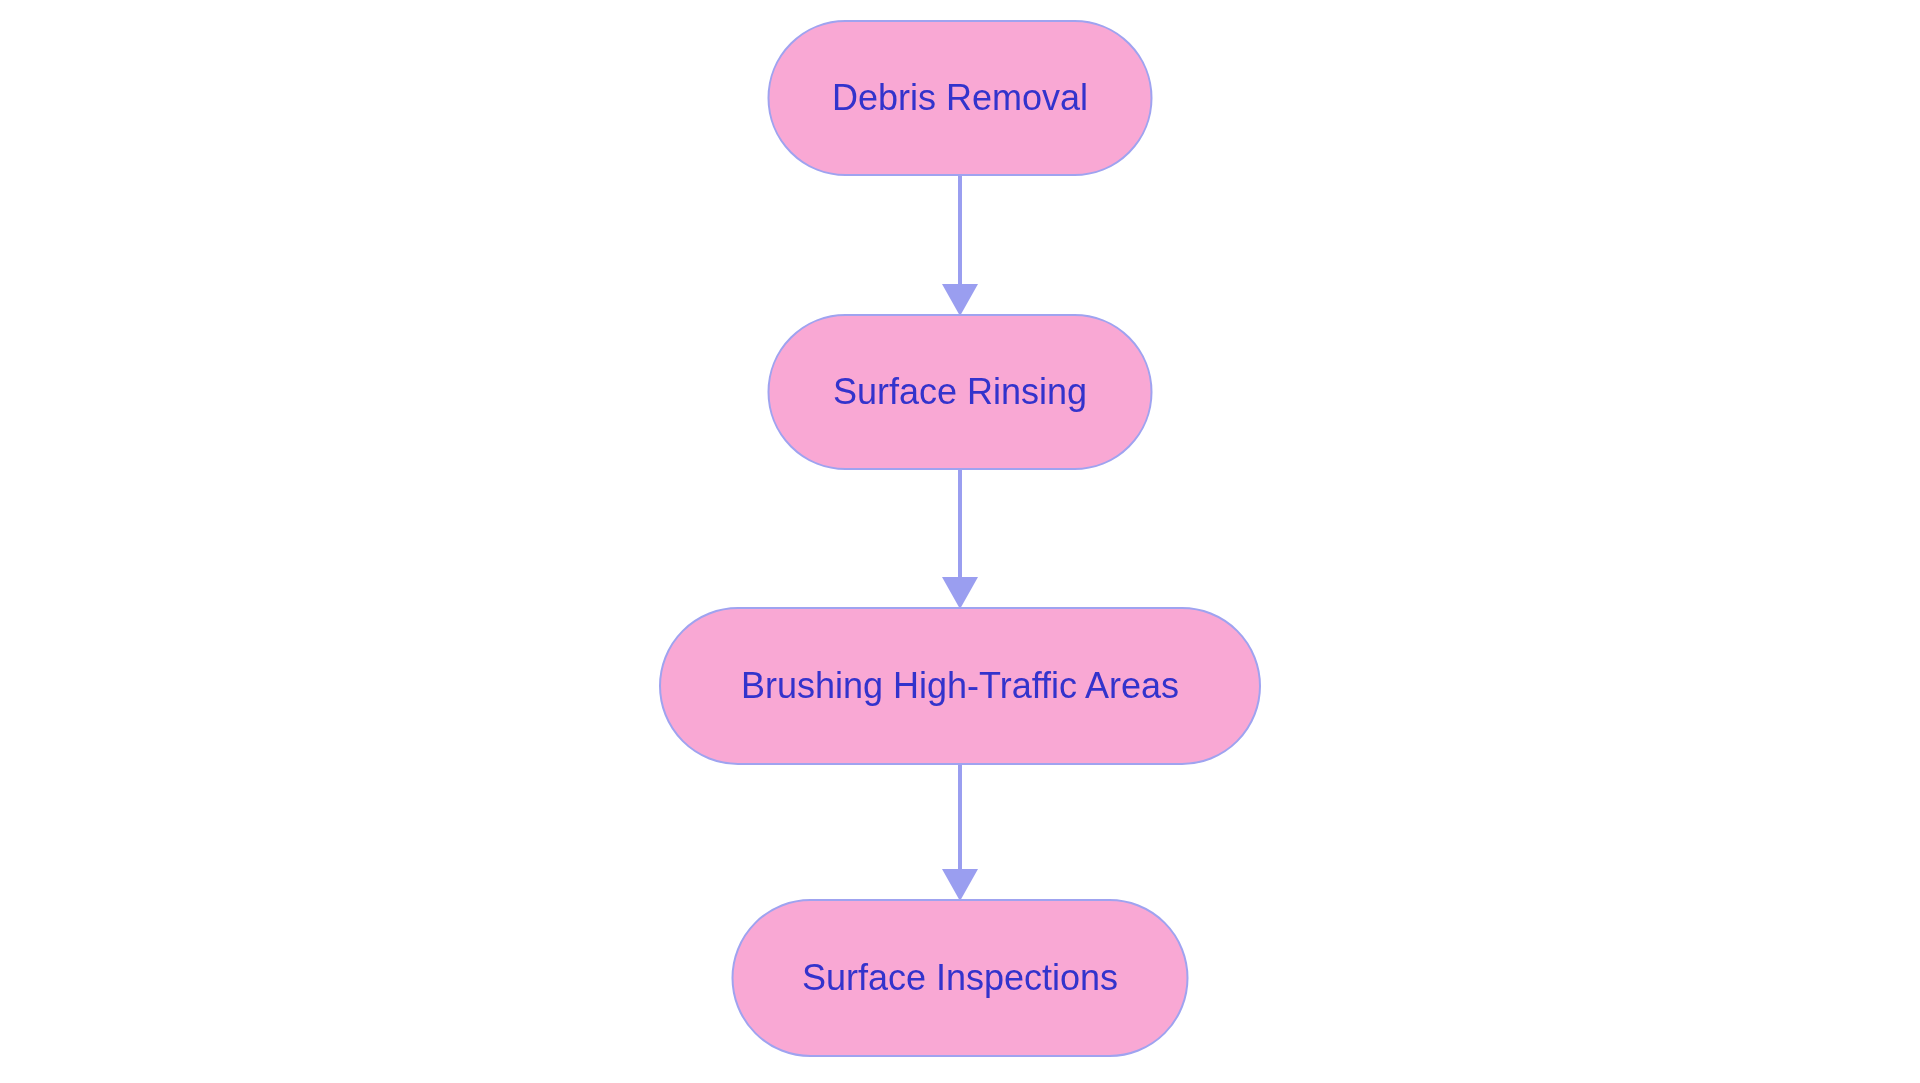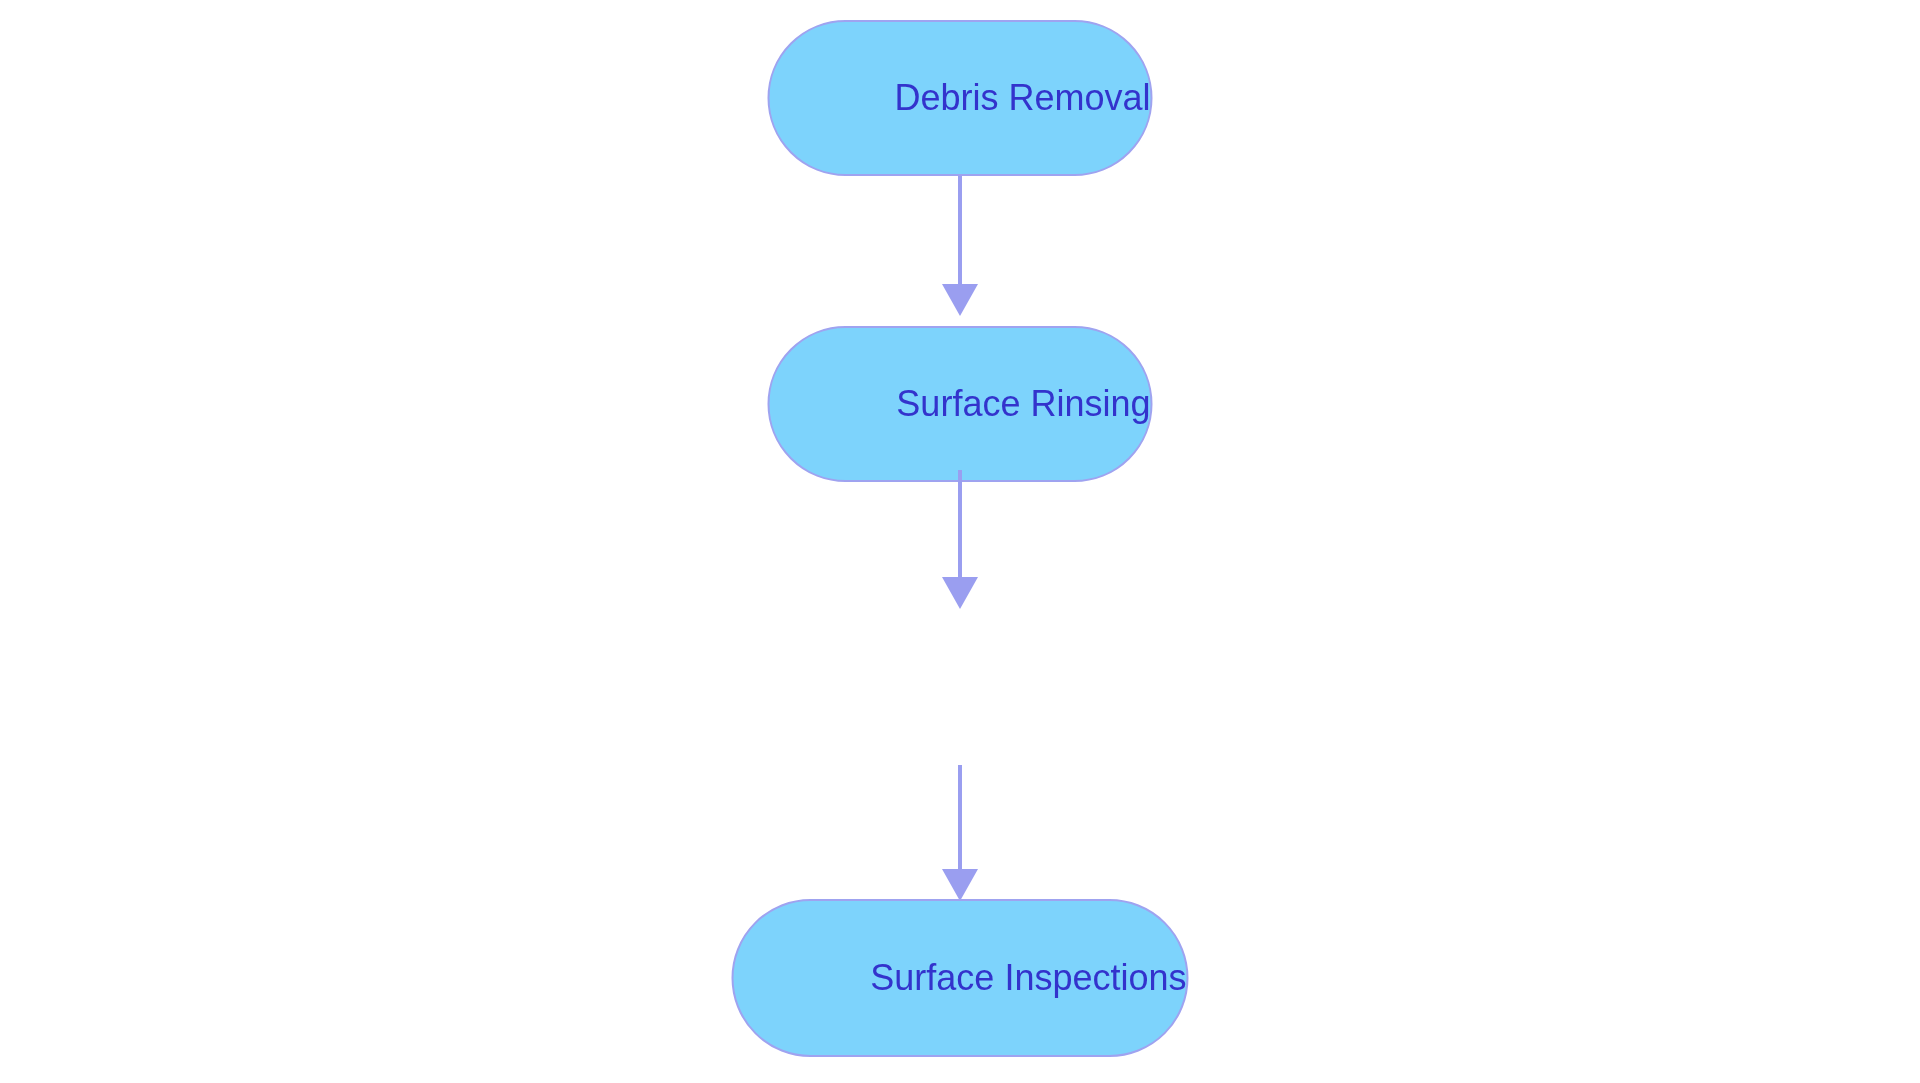--- a/index.html
+++ b/index.html
@@ -20,40 +20,40 @@
     height: 1083px;
     background: #ffffff;
   }
 
   
   .node {
     position: absolute;
     box-sizing: border-box;
     display: flex;
     align-items: center;
-    justify-content: flex-end;
-    background: #7dd3fc;
+    justify-content: center;
+    background: #f9a8d4;
     border: 2px solid #9fa3f0;
     border-radius: 999px;
     left: 50%;
     transform: translateX(-50%);
   }
   .node-label {
     color: #3333cc;
     font-family: "Liberation Sans", sans-serif;
     font-size: 36px;
     font-weight: 400;
     line-height: 1;
     letter-spacing: 0px;
     white-space: nowrap;
     text-align: center;
   }
 
   #node-1 { top: 20px;  width: 385px; height: 156px; }
-  #node-2 { top: 314px; width: 385px; height: 156px; margin-top: 12px; }
+  #node-2 { top: 314px; width: 385px; height: 156px; }
   #node-3 { top: 607px; width: 602px; height: 158px; }
   #node-4 { top: 899px; width: 457px; height: 158px; }
 
   
   .connector {
     position: absolute;
     left: 50%;
     transform: translateX(-50%);
     width: 40px;
   }
@@ -100,20 +100,23 @@
 
   <div class="node" id="node-2">
     <span class="node-label">Surface Rinsing</span>
   </div>
 
   <div class="connector" id="connector-2">
     <div class="connector-line"></div>
     <div class="connector-arrowhead"></div>
   </div>
 
+  <div class="node" id="node-3">
+    <span class="node-label">Brushing High-Traffic Areas</span>
+  </div>
 
   <div class="connector" id="connector-3">
     <div class="connector-line"></div>
     <div class="connector-arrowhead"></div>
   </div>
 
   <div class="node" id="node-4">
     <span class="node-label">Surface Inspections</span>
   </div>
 

